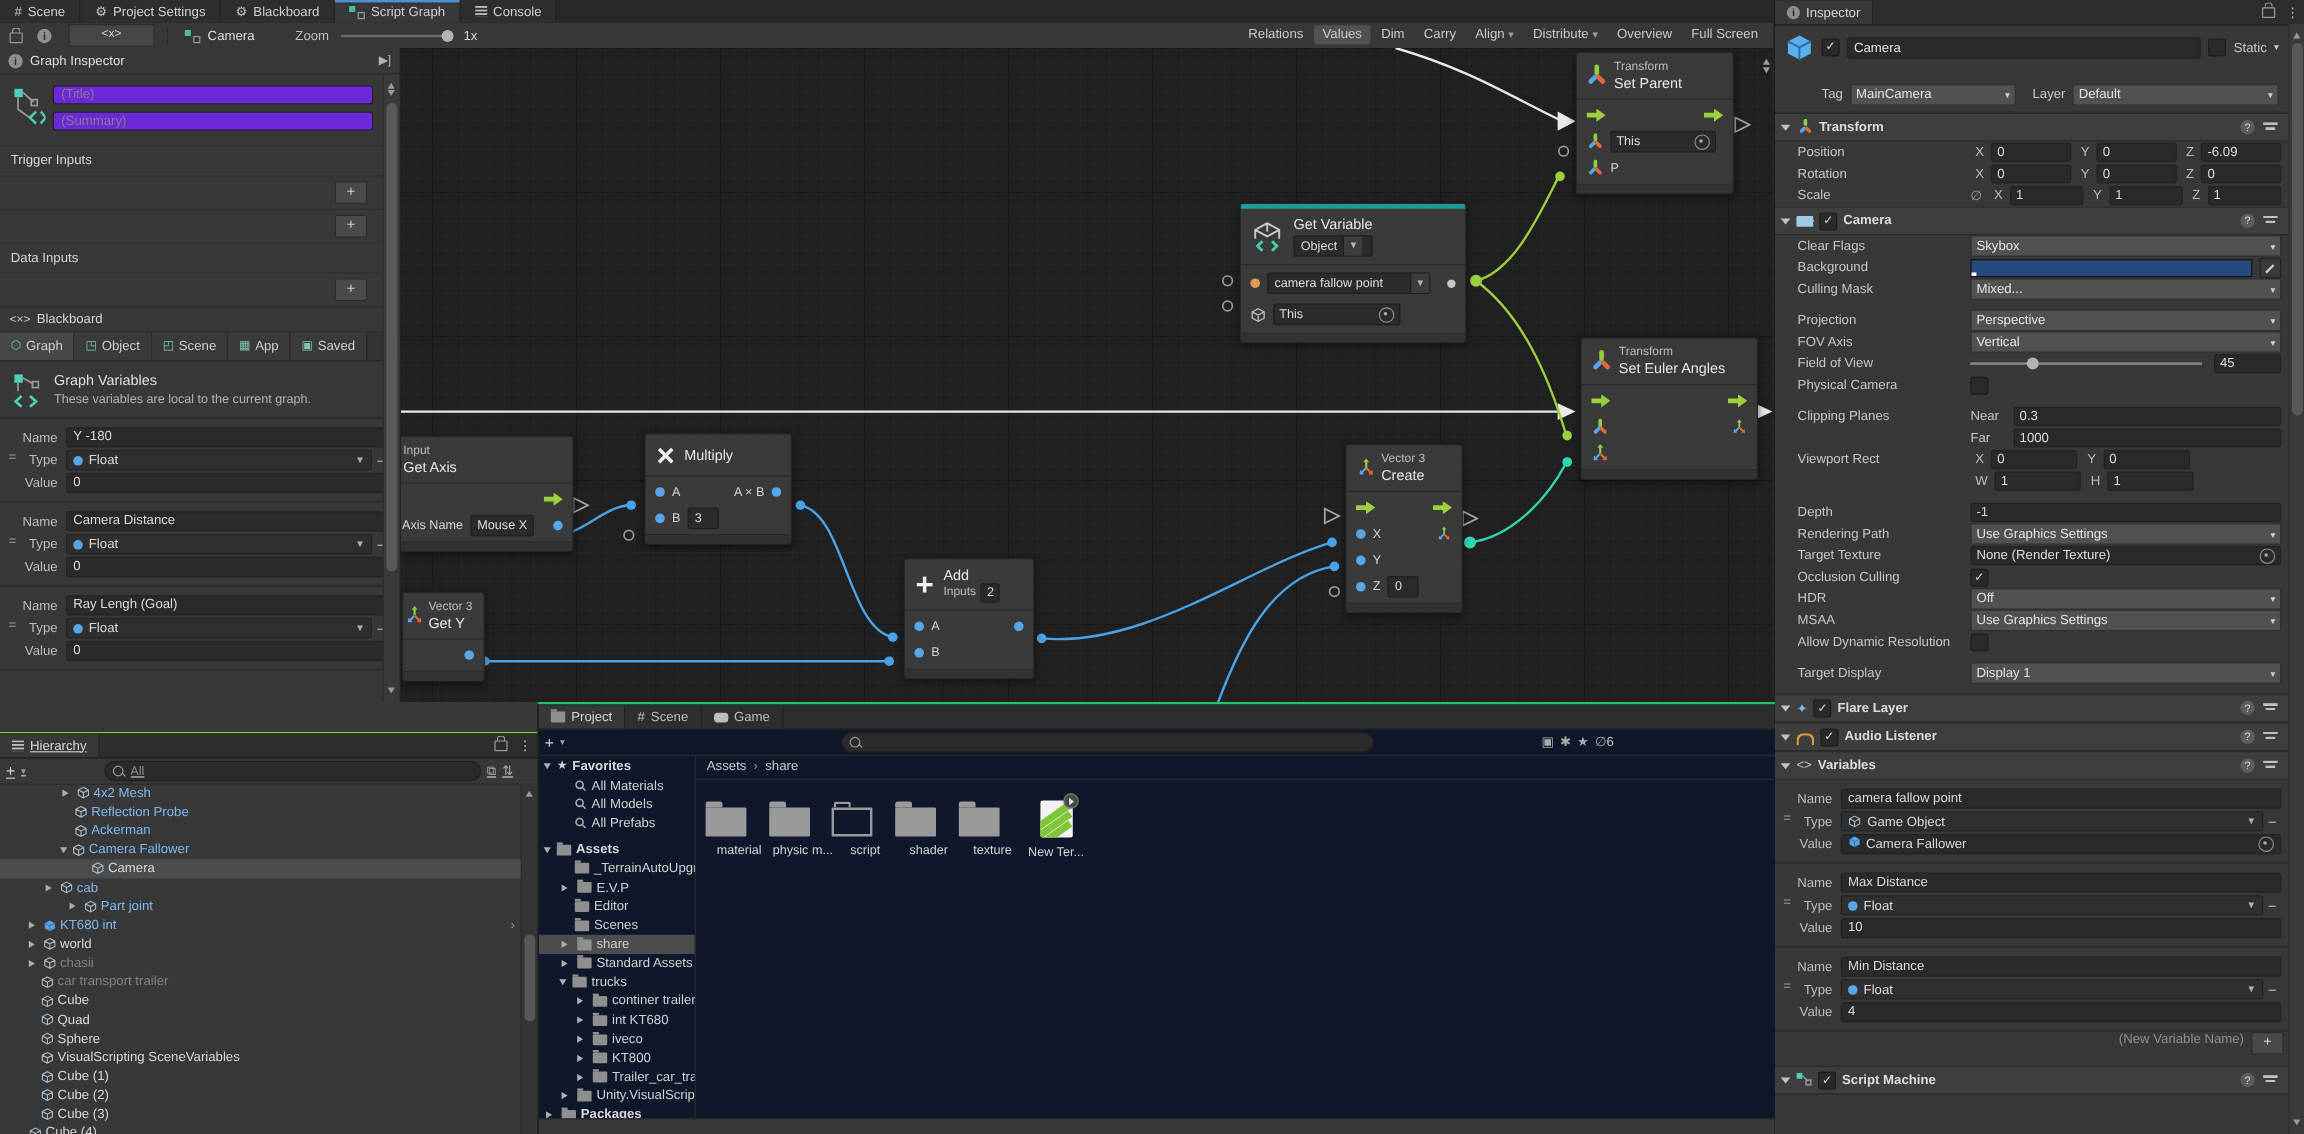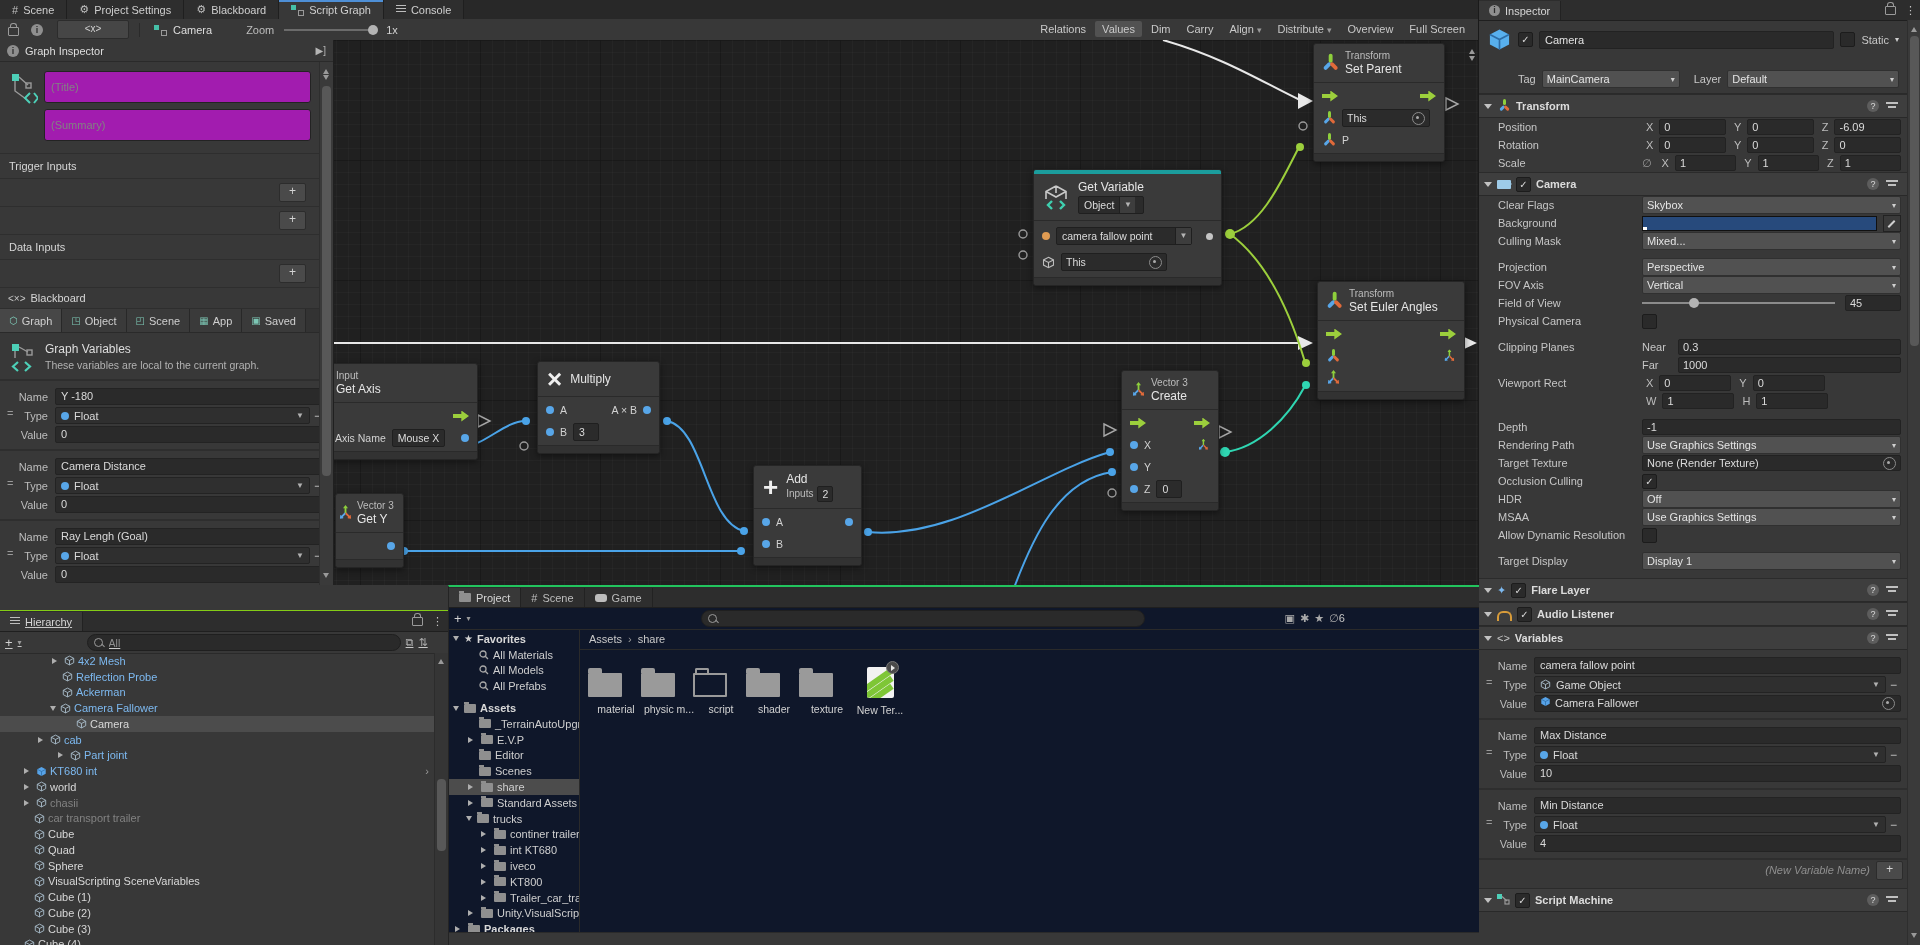--- a/index.html
+++ b/index.html
@@ -64,21 +64,21 @@
   .badge{background:#2b2b2b;border:1px solid #1f1f1f;color:#dcdcdc;border-radius:2px;padding:0 4px;height:14px;line-height:14px;font-size:10.5px;}
   .gvico{width:26px;height:26px;position:relative;flex:none;}
   
   #gipanel{position:absolute;left:0;top:40px;width:333px;height:545px;background:#383838;border-right:1px solid #202020;z-index:5;overflow:hidden;}
   #gihead{height:21px;border-bottom:1px solid #2a2a2a;display:flex;align-items:center;padding:0 7px;gap:6px;}
   .giscroll{position:absolute;right:0;top:22px;bottom:0;width:13px;background:#3a3a3a;border-left:1px solid #2e2e2e;}
   .scrollthumb{position:absolute;left:2px;width:9px;background:#585858;border-radius:4px;}
   .sarr{position:absolute;left:3px;width:0;height:0;border:3.5px solid transparent;}
   .sarr.up{border-bottom:5px solid #9a9a9a;} .sarr.down{border-top:5px solid #9a9a9a;}
   #titleblock{padding:9px 22px 6px 10px;display:flex;gap:8px;border-bottom:1px solid #2e2e2e;}
-  .ginput{display:block;width:100%;box-sizing:border-box;background:#a21caf;border:1px solid #232323;border-radius:3px;height:32px;margin-bottom:6px;color:#d8d8d8;padding:0 6px;font-size:11px;outline:none;font-family:inherit;}
+  .ginput{display:block;width:100%;box-sizing:border-box;background:#6d28d9;border:1px solid #232323;border-radius:3px;height:16px;margin-bottom:6px;color:#d8d8d8;padding:0 6px;font-size:11px;outline:none;font-family:inherit;}
   .ginput::placeholder{color:#828282;}
   .seclabel{height:24px;line-height:24px;padding-left:9px;border-bottom:1px solid #2e2e2e;color:#d6d6d6;}
   .addrow{height:27px;border-bottom:1px solid #2e2e2e;display:flex;align-items:center;justify-content:flex-end;padding-right:27px;}
   .plusbtn{width:25px;height:17px;background:#4a4a4a;border:1px solid #2c2c2c;border-radius:2px;color:#d2d2d2;text-align:center;line-height:15px;font-size:12px;}
   #bbhead{height:20px;display:flex;align-items:center;gap:5px;padding-left:8px;border-bottom:1px solid #2e2e2e;color:#d6d6d6;}
   #bbtabs{display:flex;height:23px;background:#333333;border-bottom:1px solid #2a2a2a;}
   .bbtab{display:flex;align-items:center;gap:4px;padding:0 9px;border-right:1px solid #282828;color:#cfcfcf;background:#3a3a3a;}
   .bbtab.active{background:#474747;}
   .bbico{color:#7cc6b4;font-size:10px;}
   #gvheader{display:flex;gap:9px;padding:9px 10px 8px 10px;border-bottom:2px solid #2e2e2e;}
@@ -159,21 +159,21 @@
   .axl{color:#bdbdbd;margin:0 2px 0 4px;}
   .cgap{height:8px;}
   .swatch{flex:1;height:13px;border:1px solid #111;position:relative;}
   .swatch i{position:absolute;left:0;bottom:0;width:4px;height:3px;background:#fff;}
   .picker{width:16px;height:15px;background:#3a3a3a;border:1px solid #222;margin-left:2px;position:relative;}
   .picker:after{content:"";position:absolute;left:3px;top:7px;width:9px;height:2px;background:#cfcfcf;transform:rotate(-45deg);}
   .sltrack{flex:1;height:2px;background:#8b8b8b;position:relative;margin-right:6px;}
   .slhandle{position:absolute;top:-4px;width:10px;height:10px;border-radius:50%;background:#b3b3b3;}
   .slnum{width:46px;flex:none;}
   .vsec .vrow{margin-right:20px;}
-  .newvarrow{display:flex;align-items:center;justify-content:flex-end;height:20px;padding-right:18px;gap:6px;color:#8f8f8f;font-style:italic;}
+  .newvarrow{display:flex;justify-content:flex-end;height:20px;padding-right:18px;gap:6px;color:#8f8f8f;}
   .cameraico{width:14px;height:9px;background:#9ecbe8;border-radius:1px;position:relative;flex:none;}
   .cameraico:before{content:"";position:absolute;right:-4px;top:1px;border:3.5px solid transparent;border-left:4px solid #9ecbe8;}
   .phones{width:11px;height:8px;border:2px solid #d89c3a;border-bottom:none;border-radius:6px 6px 0 0;margin-top:3px;flex:none;}
   .flareico{color:#7db9f0;font-size:11px;flex:none;}
   .inspscroll{position:absolute;right:0;top:20px;bottom:0;width:13px;background:#3a3a3a;border-left:1px solid #2e2e2e;}
 </style>
 </head>
 <body>
 
 <div id="app">

